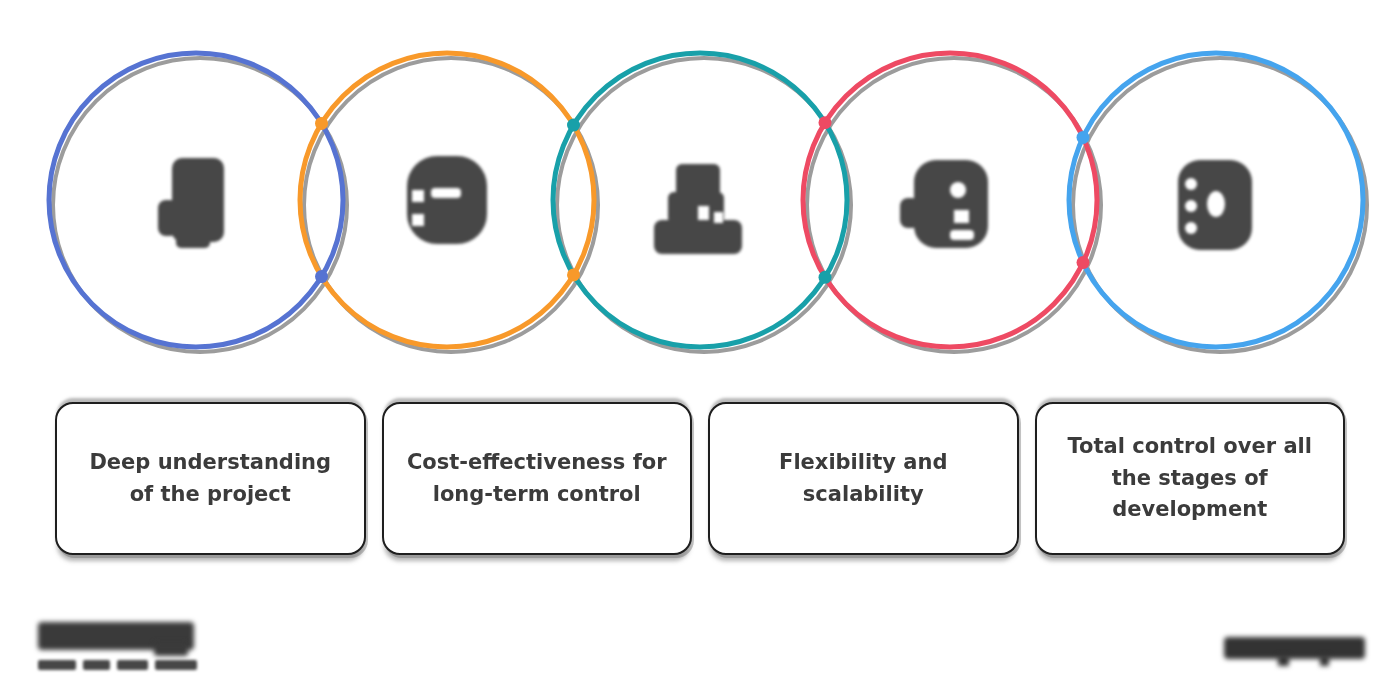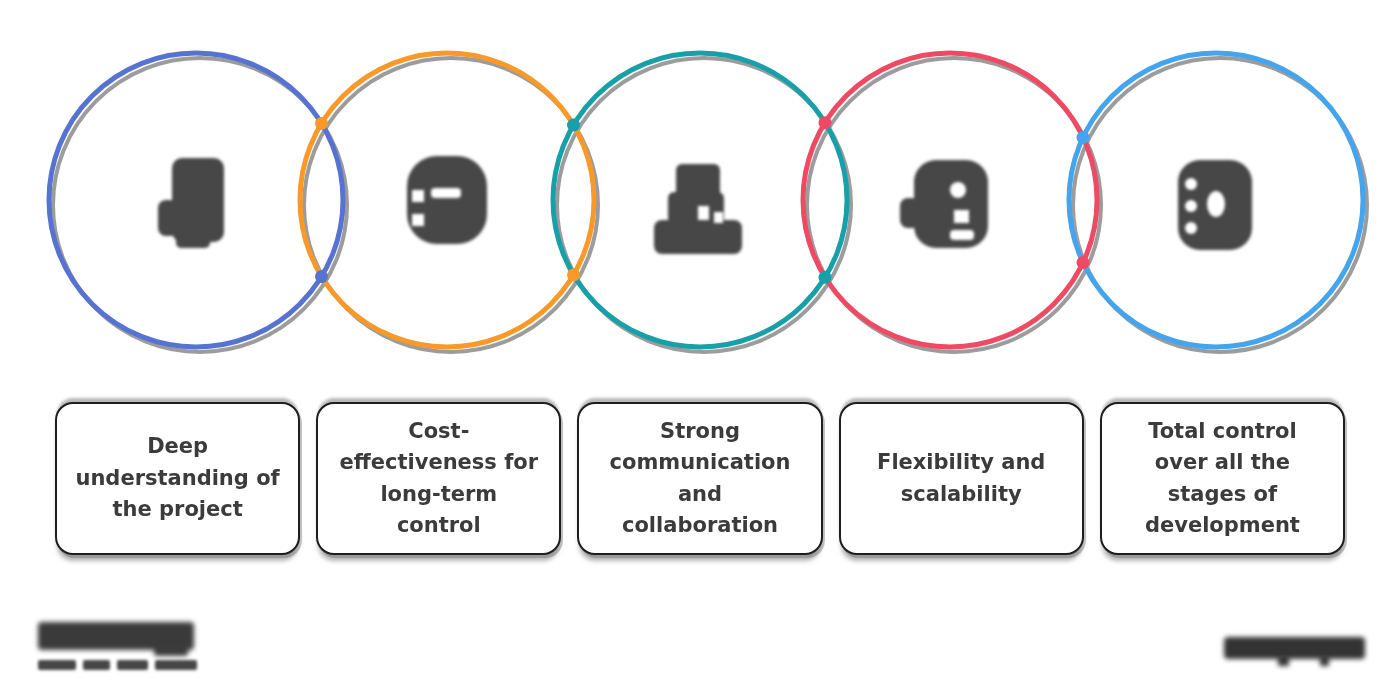--- a/index.html
+++ b/index.html
@@ -141,23 +141,20 @@
   </div>
 
   <div class="boxes-row">
     <div class="benefit-box">
       <div class="benefit-label">Deep understanding of the project</div>
     </div>
     <div class="benefit-box">
       <div class="benefit-label">Cost-effectiveness for long-term control</div>
     </div>
     <div class="benefit-box">
-      <div class="benefit-label">Strong communication and collaboration</div>
-    </div>
-    <div class="benefit-box">
       <div class="benefit-label">Flexibility and scalability</div>
     </div>
     <div class="benefit-box">
       <div class="benefit-label">Total control over all the stages of development</div>
     </div>
   </div>
 
   <div class="logo-left">
     <div class="wordmark"></div>
     <div class="wordmark-bump"></div>

